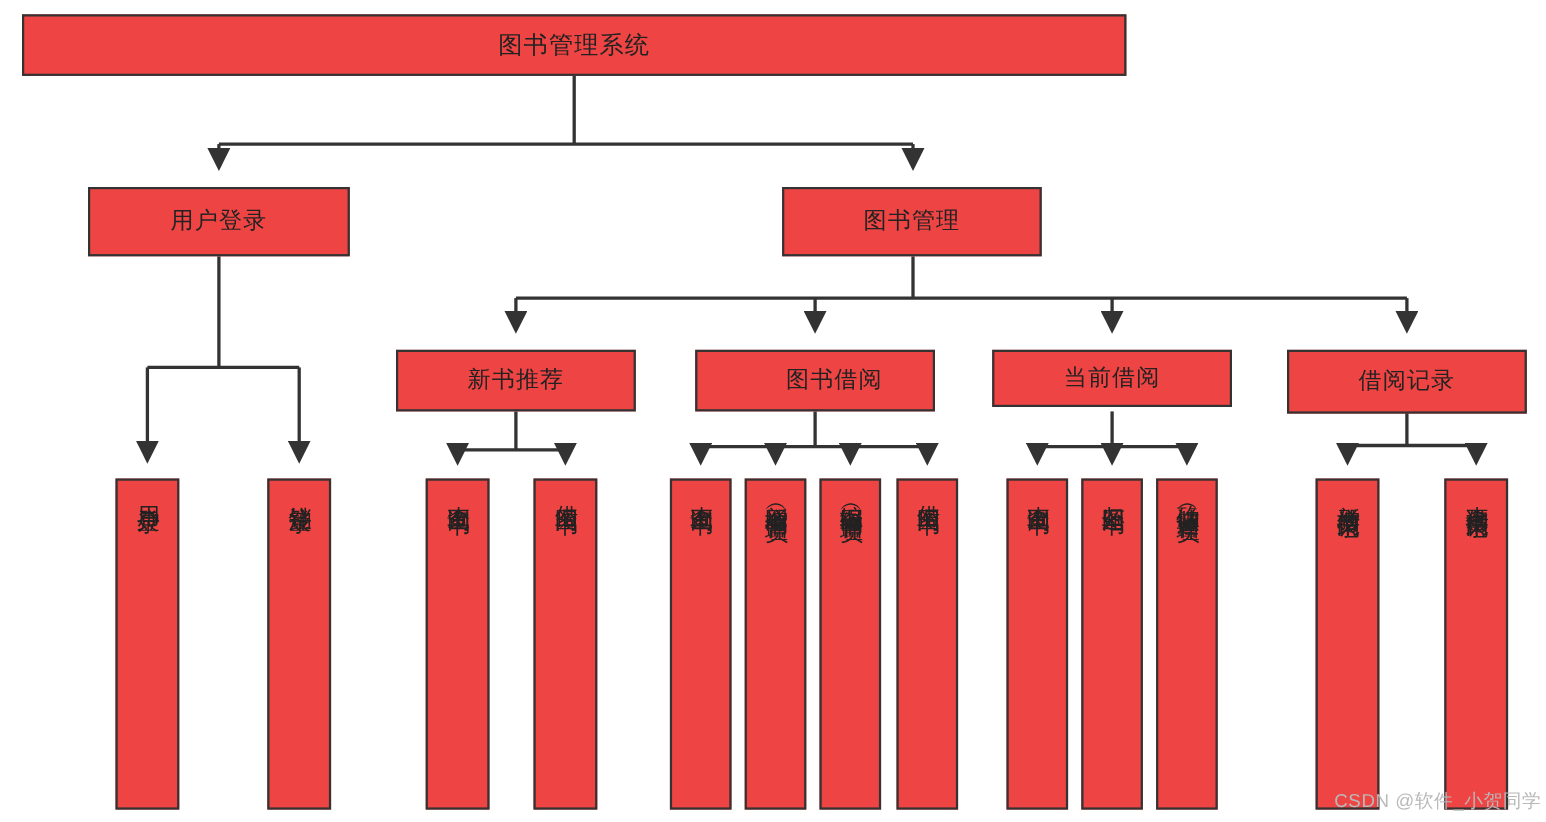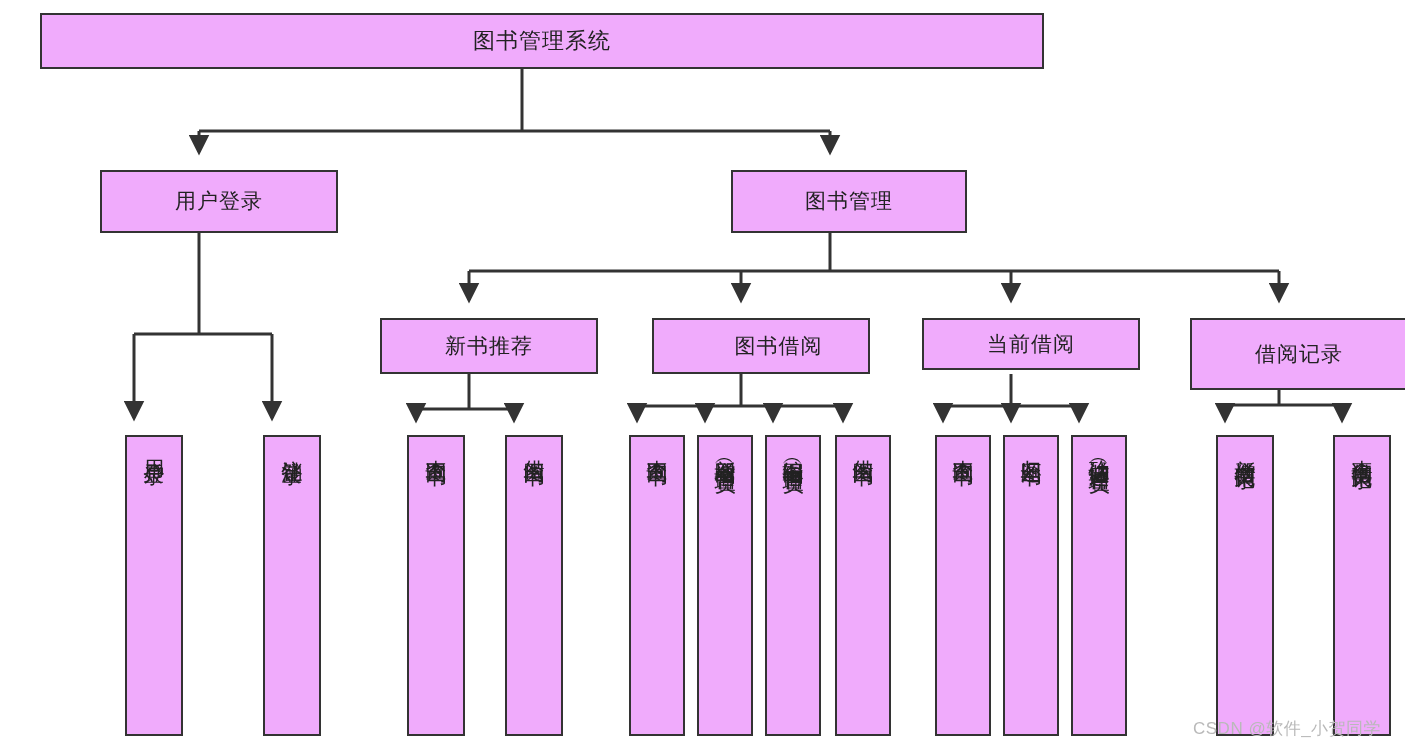--- a/index.html
+++ b/index.html
@@ -21,27 +21,26 @@
     position: absolute;
     left: 0;
     top: 0;
     width: 1405px;
     height: 747px;
   }
   .node {
     position: absolute;
     box-sizing: border-box;
     border: 2.5px solid #333333;
-    background: #f0abfc;
+    background: #ef4444;
     display: flex;
     align-items: center;
     justify-content: center;
     color: #222222;
     line-height: 1.15;
-    margin-left: 20px;
   }
   .node .label {
     display: block;
     text-align: center;
   }
   .node.horiz .label {
     writing-mode: horizontal-tb;
     font-size: 21px;
     letter-spacing: 1px;
   }
@@ -57,20 +56,21 @@
     letter-spacing: 2px;
     white-space: nowrap;
   }
   .node.root .label { font-size: 22px; }
   .watermark {
     position: absolute;
     font-size: 17px;
     color: #b9b9b9;
     white-space: nowrap;
     letter-spacing: 0.5px;
+    margin-left: 20px;
   }
 </style>
 </head>
 <body>
 
 <div id="canvas">
 
   <svg id="wires" viewBox="0 0 1405 747" xmlns="http://www.w3.org/2000/svg">
     <defs>
       <marker id="arrow" viewBox="0 0 12 12" refX="10" refY="6" markerWidth="7" markerHeight="7" orient="auto-start-reverse">
@@ -134,21 +134,21 @@
 
   <div class="node horiz" style="left:360px; top:318px; width:218px; height:56px;">
     <span class="label">新书推荐</span>
   </div>
   <div class="node horiz" style="left:632px; top:318px; width:218px; height:56px;padding-left:35px;">
     <span class="label">图书借阅</span>
   </div>
   <div class="node horiz" style="left:902px; top:318px; width:218px; height:52px;">
     <span class="label">当前借阅</span>
   </div>
-  <div class="node horiz" style="left:1170px; top:318px; width:218px; height:72px;">
+  <div class="node horiz" style="left:1170px; top:318px; width:218px; height:58px;">
     <span class="label">借阅记录</span>
   </div>
 
   <div class="node vert" style="left:105px; top:435px; width:58px; height:301px;">
     <span class="label">用户登录</span>
   </div>
   <div class="node vert" style="left:243px; top:435px; width:58px; height:301px;">
     <span class="label">注销登录</span>
   </div>
   <div class="node vert" style="left:387px; top:435px; width:58px; height:301px;">

